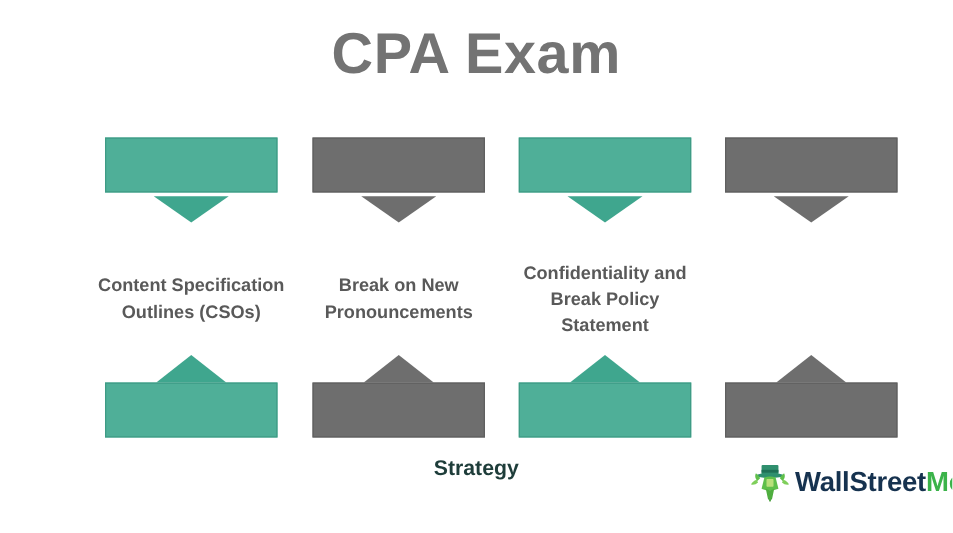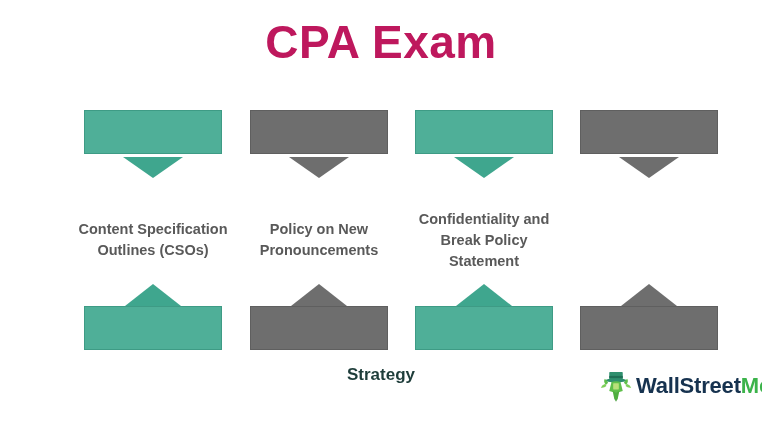--- a/index.html
+++ b/index.html
@@ -23,21 +23,21 @@
   
   #page-title {
     position: absolute;
     left: 0;
     top: 14px;
     width: 762px;
     text-align: center;
     font-size: 46px;
     font-weight: bold;
     letter-spacing: 0.5px;
-    color: #be185d;
+    color: #737373;
     line-height: 56px;
   }
 
   
   .column {
     position: absolute;
     top: 110px;
     width: 138px;
     height: 240px;
   }
@@ -161,21 +161,21 @@
     <div class="bar bar-top teal"></div>
     <div class="arrow arrow-down teal-a"></div>
     <div class="col-label">Content Specification Outlines (CSOs)</div>
     <div class="arrow arrow-up teal-a"></div>
     <div class="bar bar-bottom teal"></div>
   </div>
 
   <div class="column col-1">
     <div class="bar bar-top gray"></div>
     <div class="arrow arrow-down gray-a"></div>
-    <div class="col-label">Policy on New Pronouncements</div>
+    <div class="col-label">Break on New Pronouncements</div>
     <div class="arrow arrow-up gray-a"></div>
     <div class="bar bar-bottom gray"></div>
   </div>
 
   <div class="column col-2">
     <div class="bar bar-top teal"></div>
     <div class="arrow arrow-down teal-a"></div>
     <div class="col-label">Confidentiality and Break Policy Statement</div>
     <div class="arrow arrow-up teal-a"></div>
     <div class="bar bar-bottom teal"></div>

